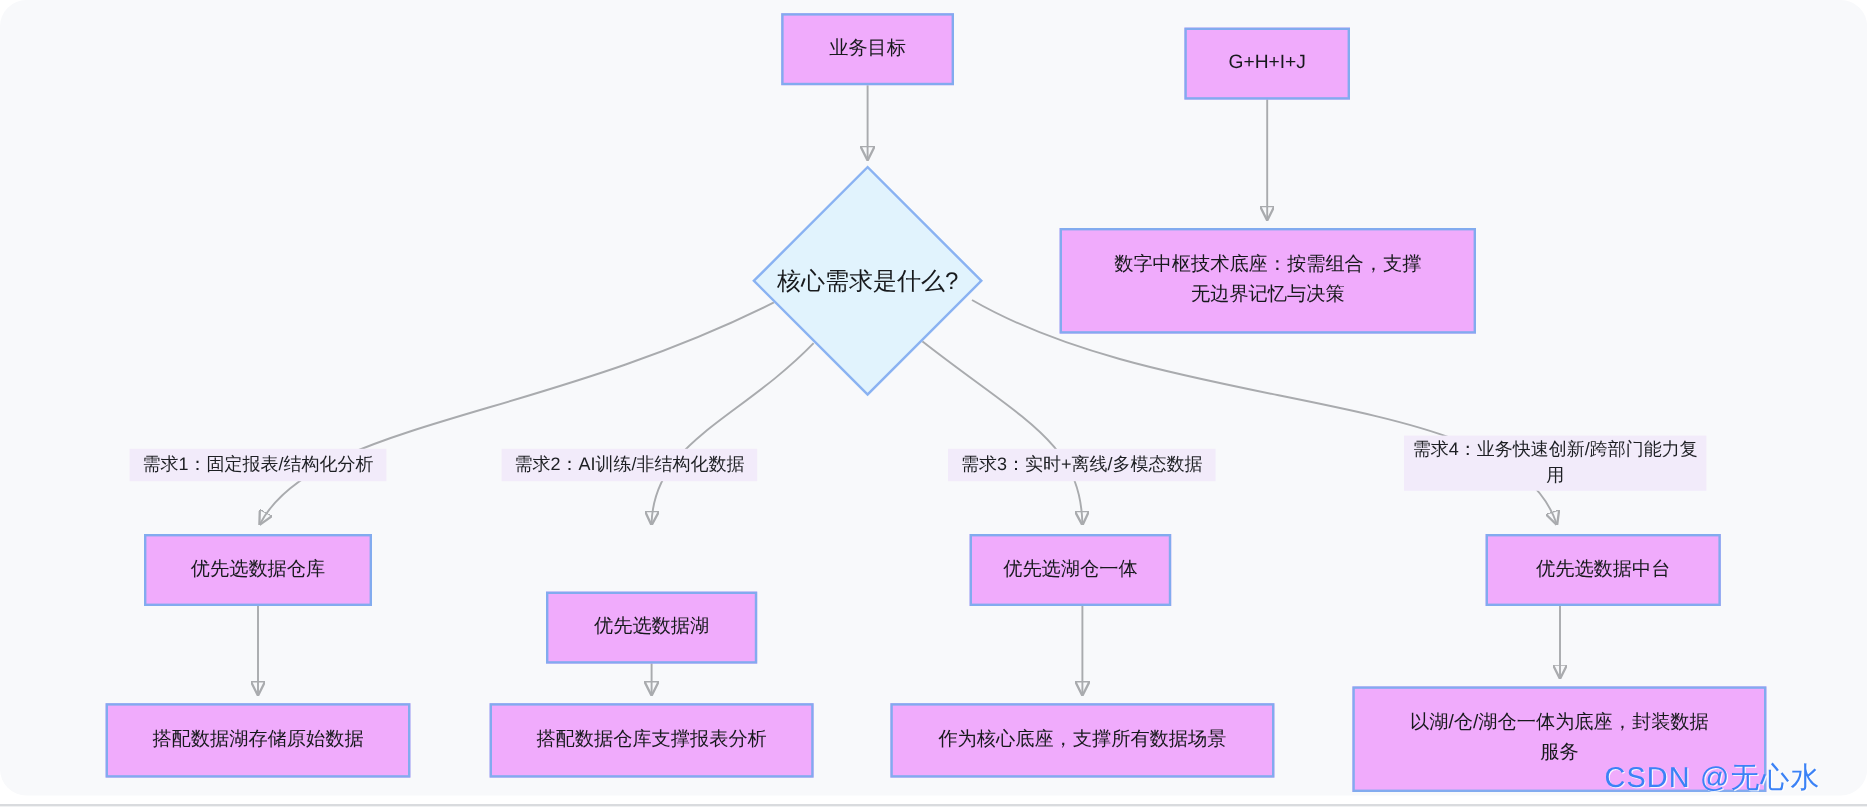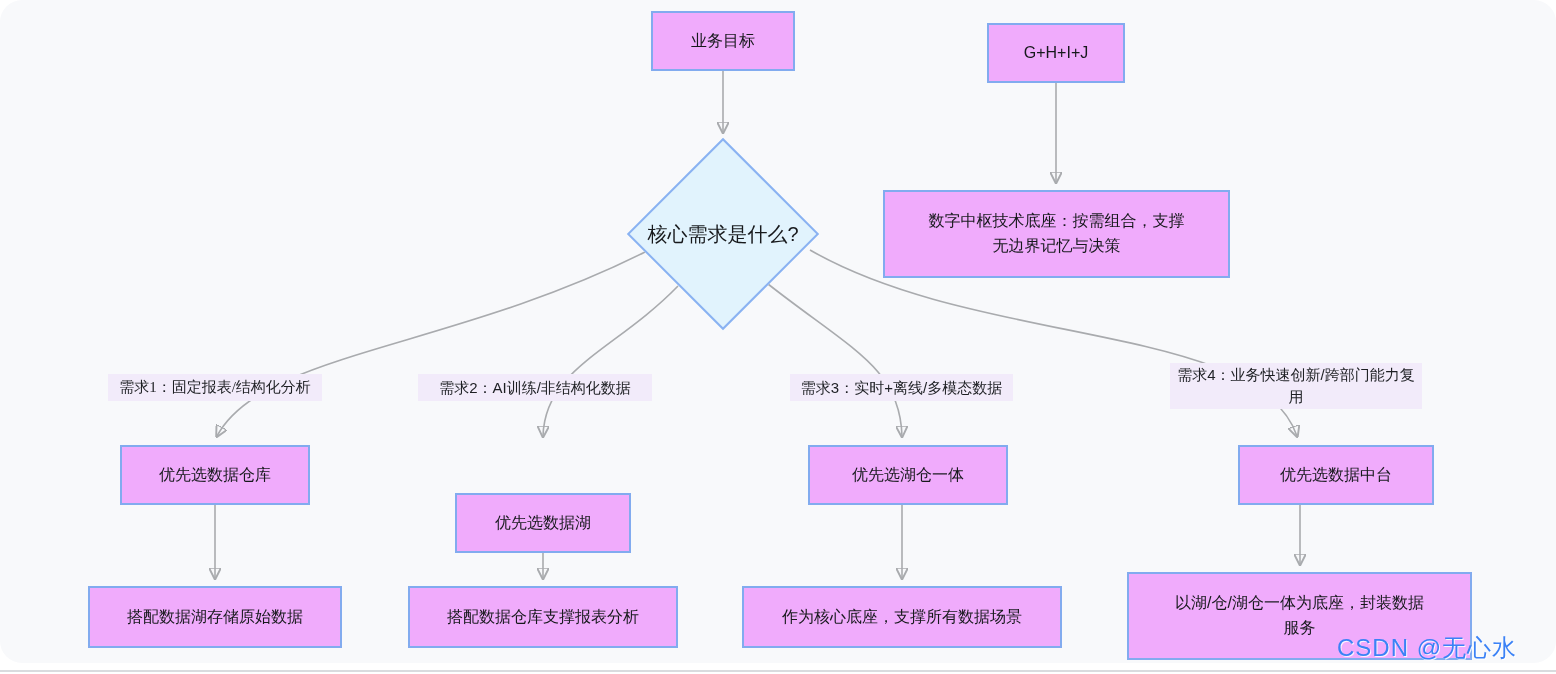--- a/index.html
+++ b/index.html
@@ -35,21 +35,21 @@
   }
   .node .inner { display: block; }
 
   
   .n-business   { left: 651px;  top: 11px;  width: 144px; height: 60px; }
   .n-ghij       { left: 987px;  top: 11px;  width: 138px; height: 60px; margin-top: 12px; }
   .n-hub        { left: 883px;  top: 190px; width: 347px; height: 88px; }
   .n-hub .inner { max-width: 266px; }
   .n-warehouse  { left: 120px;  top: 445px; width: 190px; height: 60px; }
   .n-lake       { left: 455px;  top: 445px; width: 176px; height: 60px; margin-top: 48px; }
-  .n-lakehouse  { left: 808px;  top: 445px; width: 200px; height: 60px; }
+  .n-lakehouse  { left: 808px;  top: 445px; width: 168px; height: 60px; }
   .n-platform   { left: 1202px; top: 445px; width: 196px; height: 60px; margin-left: 36px; }
   .n-d1         { left: 88px;   top: 586px; width: 254px; height: 62px; }
   .n-d2         { left: 408px;  top: 586px; width: 270px; height: 62px; }
   .n-d3         { left: 742px;  top: 586px; width: 320px; height: 62px; }
   .n-d4         { left: 1127px; top: 572px; width: 345px; height: 88px; }
   .n-d4 .inner  { max-width: 252px; }
 
   
   .diamond-shape {
     position: absolute; z-index: 2;
@@ -69,22 +69,22 @@
   
   .edge-label {
     position: absolute; z-index: 3;
     background: #f2ebfa;
     display: flex; align-items: center; justify-content: center;
     text-align: center;
     font-size: 15px; color: #1d1f23;
     line-height: 1.45;
     padding: 1px 4px;
   }
-  .l-req1 { left: 108px;  top: 374px; width: 214px; height: 27px; font-family: Liberation Serif, serif; }
-  .l-req2 { left: 418px;  top: 374px; width: 234px; height: 27px; }
+  .l-req1 { left: 108px;  top: 374px; width: 214px; height: 27px; }
+  .l-req2 { left: 418px;  top: 374px; width: 213px; height: 27px; }
   .l-req3 { left: 790px;  top: 374px; width: 223px; height: 27px; }
   .l-req4 { left: 1170px; top: 363px; width: 252px; height: 46px; }
 
   .watermark {
     position: absolute; z-index: 5;
     left: 1337px; top: 632px;
     font-size: 24px;
     color: #3b82f6;
     text-shadow: 1px 1px 0 rgba(255,255,255,0.85);
     letter-spacing: 1px;

